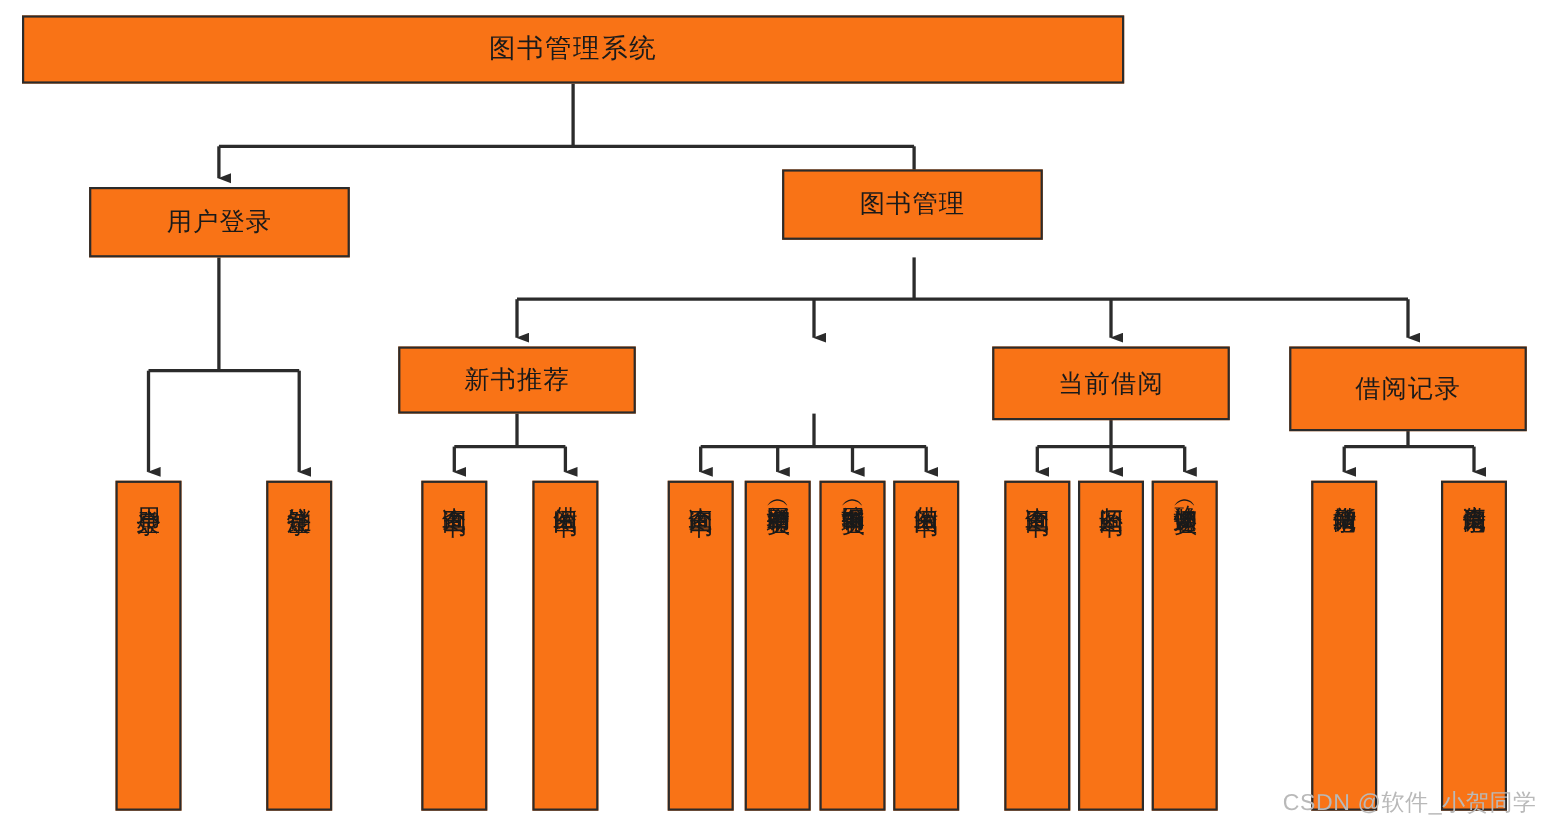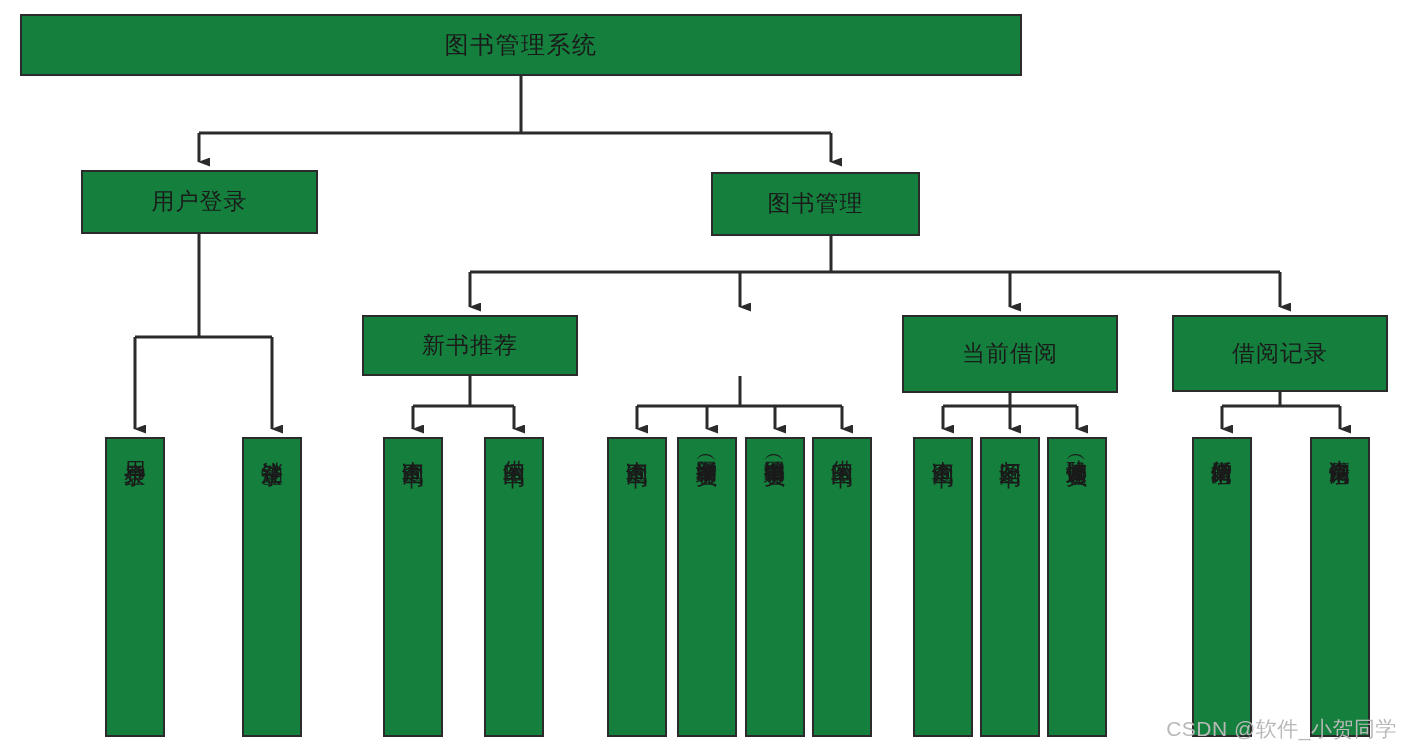--- a/index.html
+++ b/index.html
@@ -22,21 +22,21 @@
     position: absolute;
     left: 0;
     top: 0;
     width: 1405px;
     height: 747px;
     pointer-events: none;
   }
   .node {
     position: absolute;
     box-sizing: border-box;
-    background: #15803d;
+    background: #f97316;
     border: 2px solid #2b2b2b;
     display: flex;
     align-items: center;
     justify-content: center;
     color: #1a1a1a;
     z-index: 2;
   }
   .node .label {
     display: block;
     text-align: center;
@@ -141,30 +141,30 @@
   </svg>
 
   <div class="node horiz root" style="left:20px; top:14px; width:1002px; height:62px;">
     <span class="label">图书管理系统</span>
   </div>
 
   <div class="node horiz" style="left:81px; top:170px; width:237px; height:64px;">
     <span class="label">用户登录</span>
   </div>
 
-  <div class="node horiz" style="left:711px; top:172px; width:209px; height:64px;">
+  <div class="node horiz" style="left:711px; top:154px; width:237px; height:64px;">
     <span class="label">图书管理</span>
   </div>
 
   <div class="node horiz" style="left:362px; top:315px; width:216px; height:61px;">
     <span class="label">新书推荐</span>
   </div>
 
 
-  <div class="node horiz" style="left:902px; top:315px; width:216px; height:78px;align-items:center;">
+  <div class="node horiz" style="left:902px; top:315px; width:216px; height:67px;align-items:center;">
     <span class="label">当前借阅</span>
   </div>
 
   <div class="node horiz" style="left:1172px; top:315px; width:216px; height:77px;">
     <span class="label">借阅记录</span>
   </div>
 
   <div class="node vert" style="left:105px; top:437px; width:60px; height:300px;">
     <span class="label">用户登录</span>
   </div>

